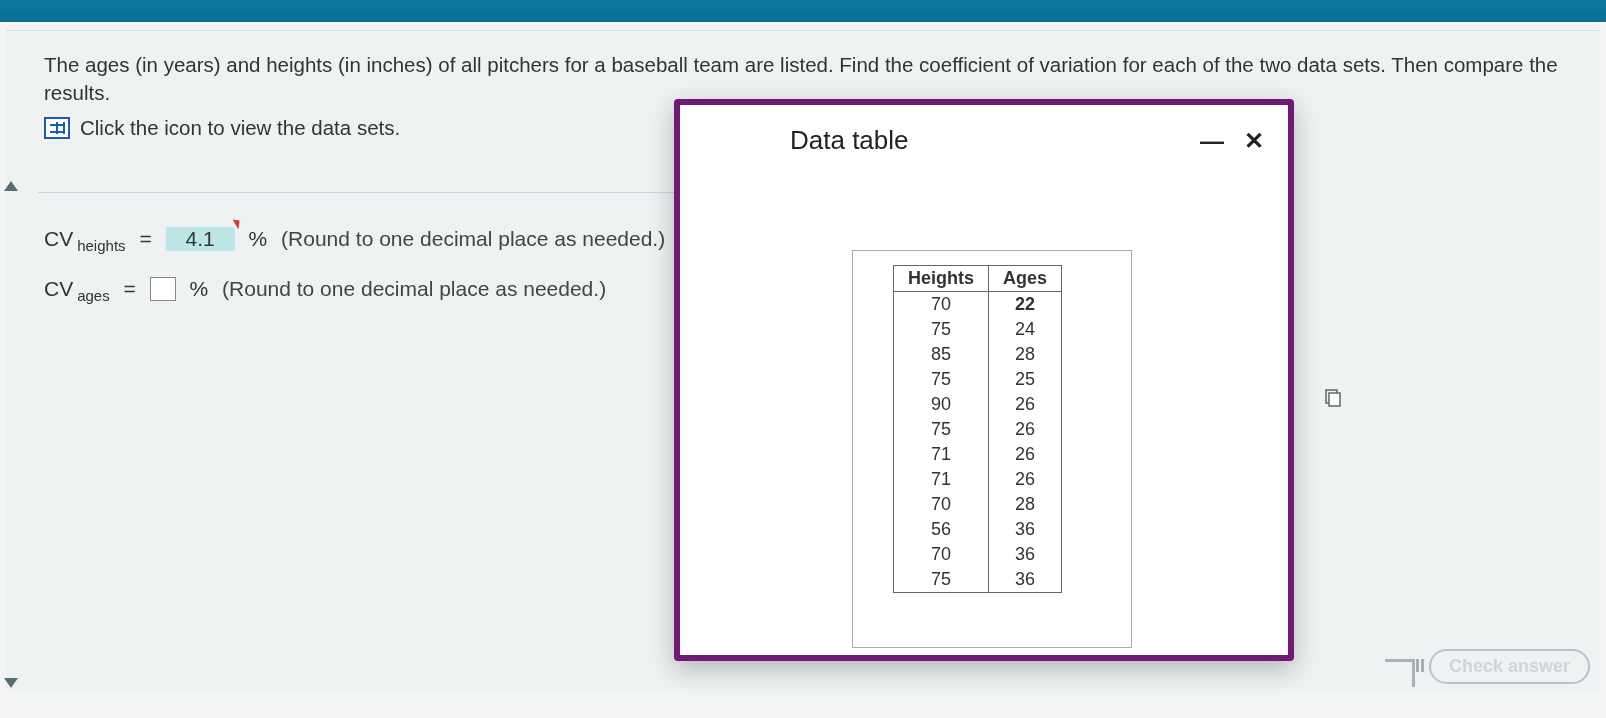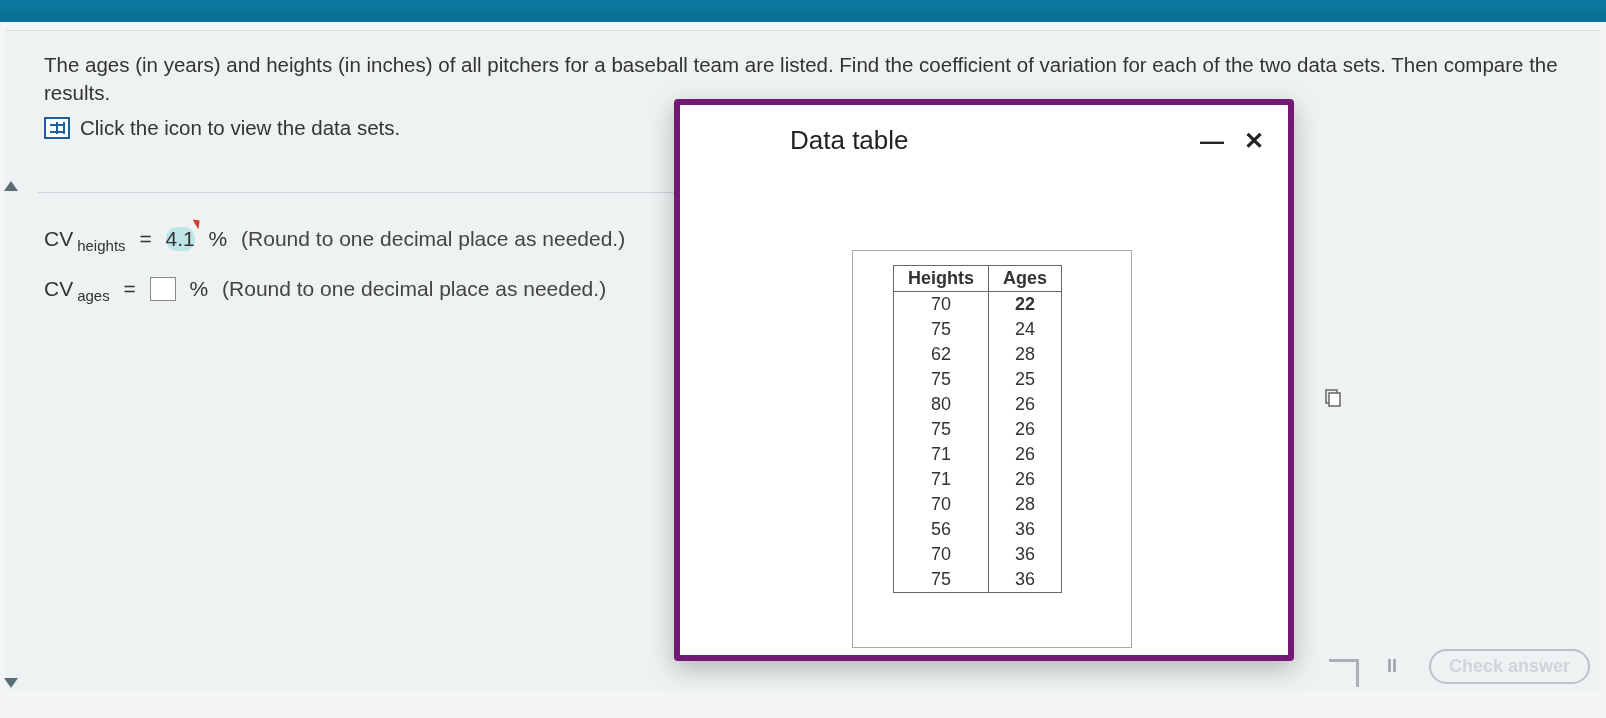--- a/index.html
+++ b/index.html
@@ -33,21 +33,21 @@
   .data-icon::before { top:5px; }
   .data-icon::after  { top:12px; }
   .data-icon .v { position:absolute; top:3px; bottom:3px; width:2px; background:#1c5fa5; }
   .data-icon .v.v1{left:10px;} .data-icon .v.v2{left:17px;}
 
   .hr { border:0; border-top:1px solid #cfd5d9; margin: 52px 0 34px -6px; width: 640px; }
 
   .eqrow { font-size:21px; display:flex; align-items:center; gap:4px; margin-bottom:26px; }
   .sub { font-size:15px; position:relative; top:6px; }
   .filled {
-    background:#bfe6e6; padding:0 0; position:relative; display:inline-block;border-radius:11px;
+    background:#bfe6e6; padding:0 20px; position:relative; display:inline-block;
   }
   .caret {
     position:absolute; top:-7px; right:-4px;
     width:0;height:0;border-left:7px solid transparent;border-top:9px solid #d23a2d; transform:rotate(8deg);
   }
   .blank {
     width:26px;height:24px;border:1px solid #888;display:inline-block;background:#fff;vertical-align:middle;
   }
   .note { color:#444; }
 
@@ -65,21 +65,21 @@
 
   .tbl-wrap { position:absolute; left:172px; top:145px; border:1px solid #aaa; width:280px;}
   .copy-icon { position:absolute; left:470px; top:138px; width:18px; height:18px; }
   .copy-icon svg { display:block; }
   .innertbl { position:absolute; left:40px; top:14px; border:1px solid #666; border-collapse:collapse; font-size:18px;}
   .innertbl th, .innertbl td { border:1px solid #666; padding:2px 14px; text-align:center; font-weight:normal;}
   .innertbl th { font-weight:700; }
 
   
   .bottom {
-    position:absolute; right:0; bottom:0; display:flex; align-items:center; gap:28px;
+    position:absolute; right:0; bottom:0; display:flex; align-items:center; gap:0;
     padding:6px 10px;
   }
   .pill {
     border:2px solid #b9c3c7; border-radius:18px; color:#cfd5d8;
     padding:5px 18px; font-size:18px; font-weight:700; cursor:default;
   }
   .sq { width:30px; height:28px; border-right:3px solid #a9b3b7; border-top:3px solid #a9b3b7; position:relative; top:6px;}
   .handle { color:#9aa6ab; font-size:18px; font-weight:700; margin-right:4px;}
 </style>
 </head>
@@ -158,29 +158,29 @@
         <tbody id="tbody">
             <tr>
               <td style="border-left: 1px solid rgb(102, 102, 102); border-right: 1px solid rgb(102, 102, 102); border-top: 1px solid rgb(102, 102, 102); border-bottom: none;">70</td>
               <td style="border-left: 1px solid rgb(102, 102, 102); border-right: 1px solid rgb(102, 102, 102); border-top: 1px solid rgb(102, 102, 102); border-bottom: none; font-weight: bold;">22</td>
             </tr>
             <tr>
               <td style="border-left: 1px solid rgb(102, 102, 102); border-right: 1px solid rgb(102, 102, 102); border-top: none; border-bottom: none;">75</td>
               <td style="border-left: 1px solid rgb(102, 102, 102); border-right: 1px solid rgb(102, 102, 102); border-top: none; border-bottom: none; margin-top: 24px;">24</td>
             </tr>
             <tr>
-              <td style="border-left: 1px solid rgb(102, 102, 102); border-right: 1px solid rgb(102, 102, 102); border-top: none; border-bottom: none;">62</td>
+              <td style="border-left: 1px solid rgb(102, 102, 102); border-right: 1px solid rgb(102, 102, 102); border-top: none; border-bottom: none;">85</td>
               <td style="border-left: 1px solid rgb(102, 102, 102); border-right: 1px solid rgb(102, 102, 102); border-top: none; border-bottom: none;">28</td>
             </tr>
             <tr>
               <td style="border-left: 1px solid rgb(102, 102, 102); border-right: 1px solid rgb(102, 102, 102); border-top: none; border-bottom: none;">75</td>
               <td style="border-left: 1px solid rgb(102, 102, 102); border-right: 1px solid rgb(102, 102, 102); border-top: none; border-bottom: none;">25</td>
             </tr>
             <tr>
-              <td style="border-left: 1px solid rgb(102, 102, 102); border-right: 1px solid rgb(102, 102, 102); border-top: none; border-bottom: none;">80</td>
+              <td style="border-left: 1px solid rgb(102, 102, 102); border-right: 1px solid rgb(102, 102, 102); border-top: none; border-bottom: none;">90</td>
               <td style="border-left: 1px solid rgb(102, 102, 102); border-right: 1px solid rgb(102, 102, 102); border-top: none; border-bottom: none;">26</td>
             </tr>
             <tr>
               <td style="border-left: 1px solid rgb(102, 102, 102); border-right: 1px solid rgb(102, 102, 102); border-top: none; border-bottom: none;">75</td>
               <td style="border-left: 1px solid rgb(102, 102, 102); border-right: 1px solid rgb(102, 102, 102); border-top: none; border-bottom: none;">26</td>
             </tr>
             <tr>
               <td style="border-left: 1px solid rgb(102, 102, 102); border-right: 1px solid rgb(102, 102, 102); border-top: none; border-bottom: none;">71</td>
               <td style="border-left: 1px solid rgb(102, 102, 102); border-right: 1px solid rgb(102, 102, 102); border-top: none; border-bottom: none;">26</td>
             </tr>

